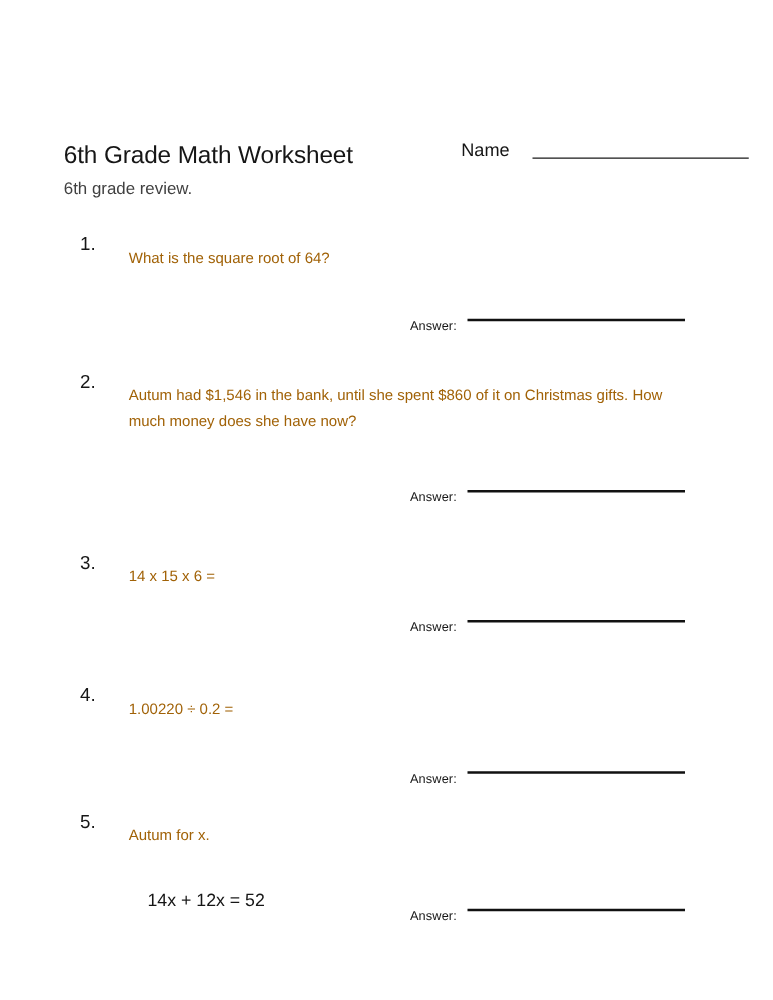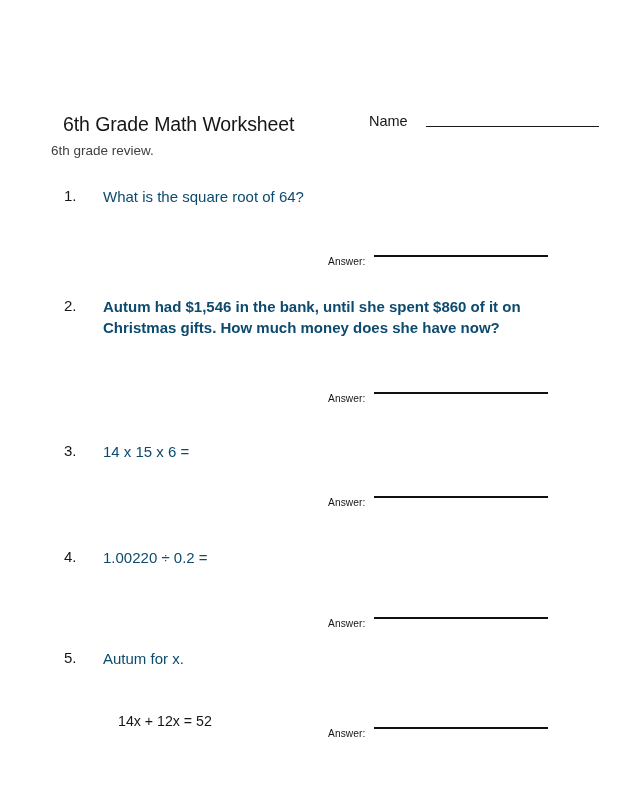--- a/index.html
+++ b/index.html
@@ -26,21 +26,21 @@
   
   .header {
     position: absolute;
     left: 51px;
     top: 112px;
     width: 516px;
     height: 60px;
   }
   .title {
     position: absolute;
-    left: 12px;
+    left: 0;
     top: 0;
     font-size: 19.5px;
     line-height: 24px;
     font-weight: 400;
     letter-spacing: -0.1px;
     color: #161616;
     white-space: nowrap;
   }
   .subtitle {
     position: absolute;
@@ -87,27 +87,27 @@
     top: 0;
     width: 30px;
     font-size: 15px;
     line-height: 19px;
     color: #161616;
     text-align: left;
   }
   .q-body {
     position: absolute;
     left: 103px;
-    top: 0;
+    top: 10px;
     width: 452px;
-    font-size: 15px;
+    font-size: 12px;
     line-height: 21px;
-    color: #0c4a6e;
+    color: #a16207;
   }
-  .q-body.narrow { width: 450px; font-weight: bold; }
+  .q-body.narrow { width: 450px; }
   .q-expr {
     position: absolute;
     left: 118px;
     font-size: 14.2px;
     line-height: 21px;
     color: #161616;
     white-space: nowrap;
   }
 
   

